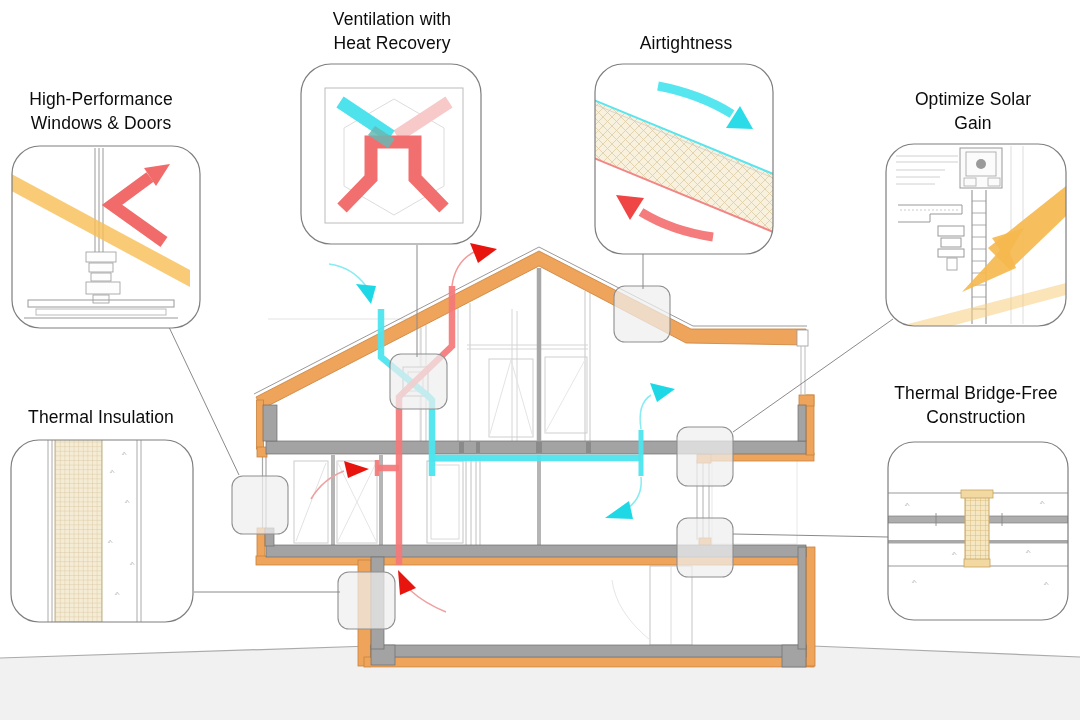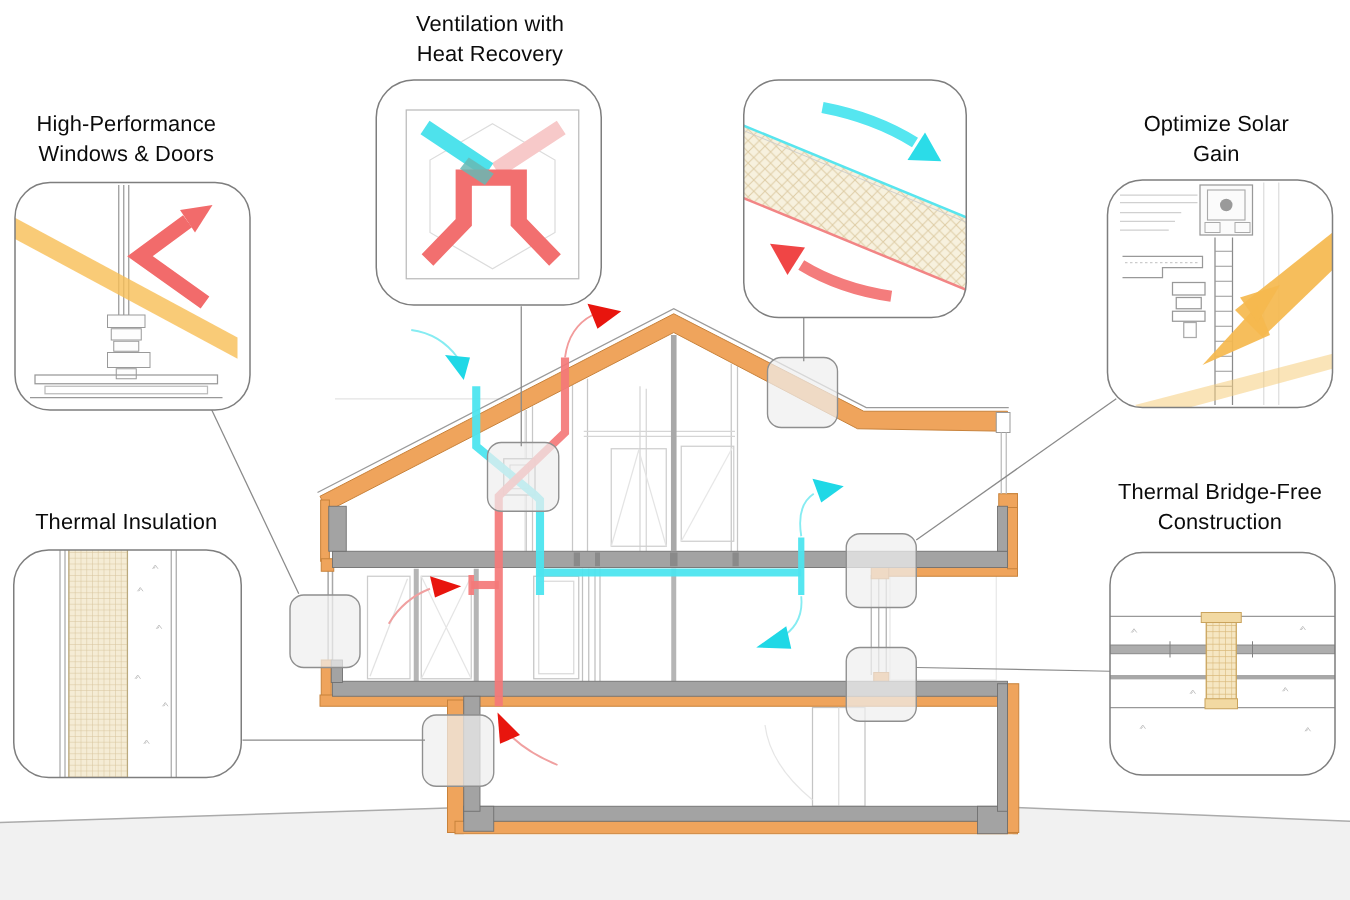--- a/index.html
+++ b/index.html
@@ -307,18 +307,19 @@
       </g>
     </g>
     <rect x="888" y="442" width="180" height="178" rx="26" fill="none" stroke="#7E7E7E" stroke-width="1.2"></rect>
   </g>
 </svg>
 
 <div class="label" style="left:-11px;top:88px;">High-Performance
 Windows &amp; Doors</div>
 <div class="label" style="left:280px;top:8px;">Ventilation with
 Heat Recovery</div>
+<div class="label" style="left:574px;top:32px;">Airtightness</div>
 <div class="label" style="left:861px;top:88px;">Optimize Solar
 Gain</div>
 <div class="label" style="left:-11px;top:406px;">Thermal Insulation</div>
 <div class="label" style="left:864px;top:382px;">Thermal Bridge-Free
 Construction</div>
 </div>
 
 </body></html>

